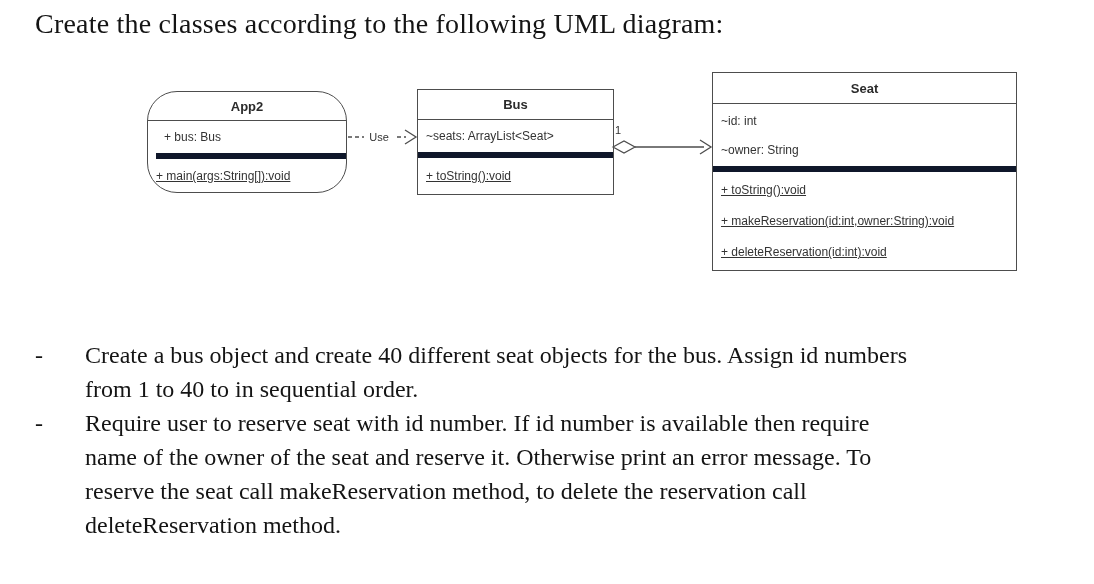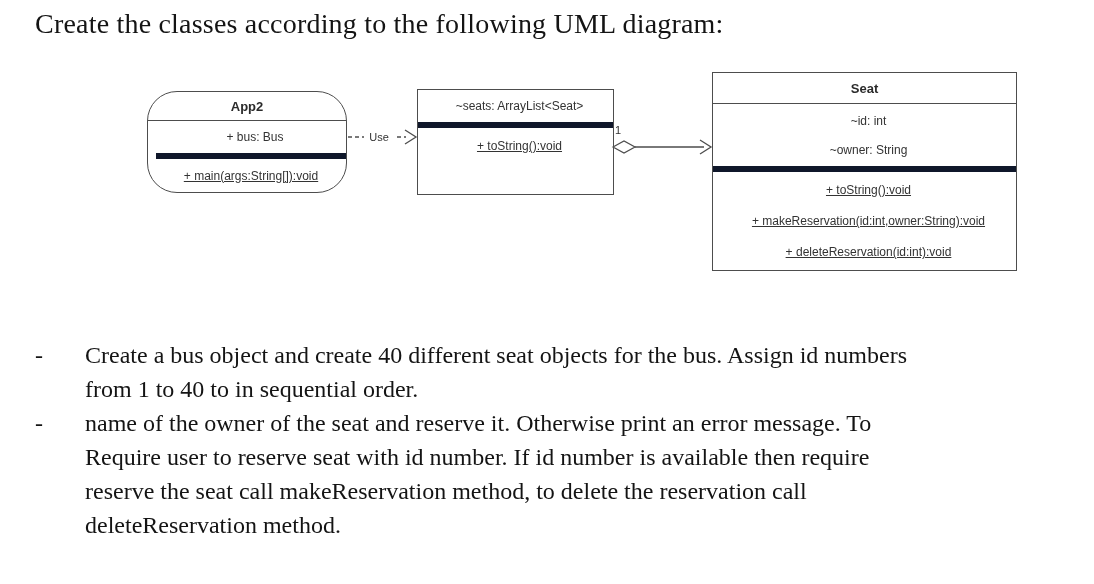--- a/index.html
+++ b/index.html
@@ -9,21 +9,21 @@
     font-family:"Liberation Sans", sans-serif;
   }
   .page-title {
     position:absolute; left:35px; top:8px;
     font-family:"Liberation Serif", serif;
     font-size:28px; color:#141414; letter-spacing:0.2px;
   }
   
   .uml-class {
     position:absolute; background:#ffffff;
-    border:1px solid #4d4d4d; color:#333333;text-align:center;
+    border:1px solid #4d4d4d; color:#333333;
   }
   .uml-title {
     font-weight:bold; font-size:13px; color:#2b2b2b;
     display:flex; align-items:center; justify-content:center;
     border-bottom:1px solid #4d4d4d;
   }
   .uml-section {
     display:flex; flex-direction:column; justify-content:space-around;
     border-bottom:6px solid #0f172a; padding:2px 0;
   }
@@ -69,20 +69,21 @@
   <div class="uml-title">App2</div>
   <div class="uml-section sec-attrs">
     <div class="uml-row">+ bus: Bus</div>
   </div>
   <div class="uml-section sec-methods last">
     <div class="uml-row">+ main(args:String[]):void</div>
   </div>
 </div>
 
 <div class="uml-class" id="class-bus">
+  <div class="uml-title">Bus</div>
   <div class="uml-section sec-attrs">
     <div class="uml-row">~seats: ArrayList&lt;Seat&gt;</div>
   </div>
   <div class="uml-section sec-methods last">
     <div class="uml-row">+ toString():void</div>
   </div>
 </div>
 
 <div class="uml-class" id="class-seat">
   <div class="uml-title">Seat</div>
@@ -118,19 +119,19 @@
   <div class="instr-item">
     <div class="instr-bullet">-</div>
     <div class="instr-lines">
       <div class="instr-line">Create a bus object and create 40 different seat objects for the bus. Assign id numbers</div>
       <div class="instr-line">from 1 to 40 to in sequential order.</div>
     </div>
   </div>
   <div class="instr-item">
     <div class="instr-bullet">-</div>
     <div class="instr-lines">
+      <div class="instr-line">Require user to reserve seat with id number. If id number is available then require</div>
       <div class="instr-line">name of the owner of the seat and reserve it. Otherwise print an error message. To</div>
-      <div class="instr-line">Require user to reserve seat with id number. If id number is available then require</div>
       <div class="instr-line">reserve the seat call makeReservation method, to delete the reservation call</div>
       <div class="instr-line">deleteReservation method.</div>
     </div>
   </div>
 </div>
 
 </body></html>

